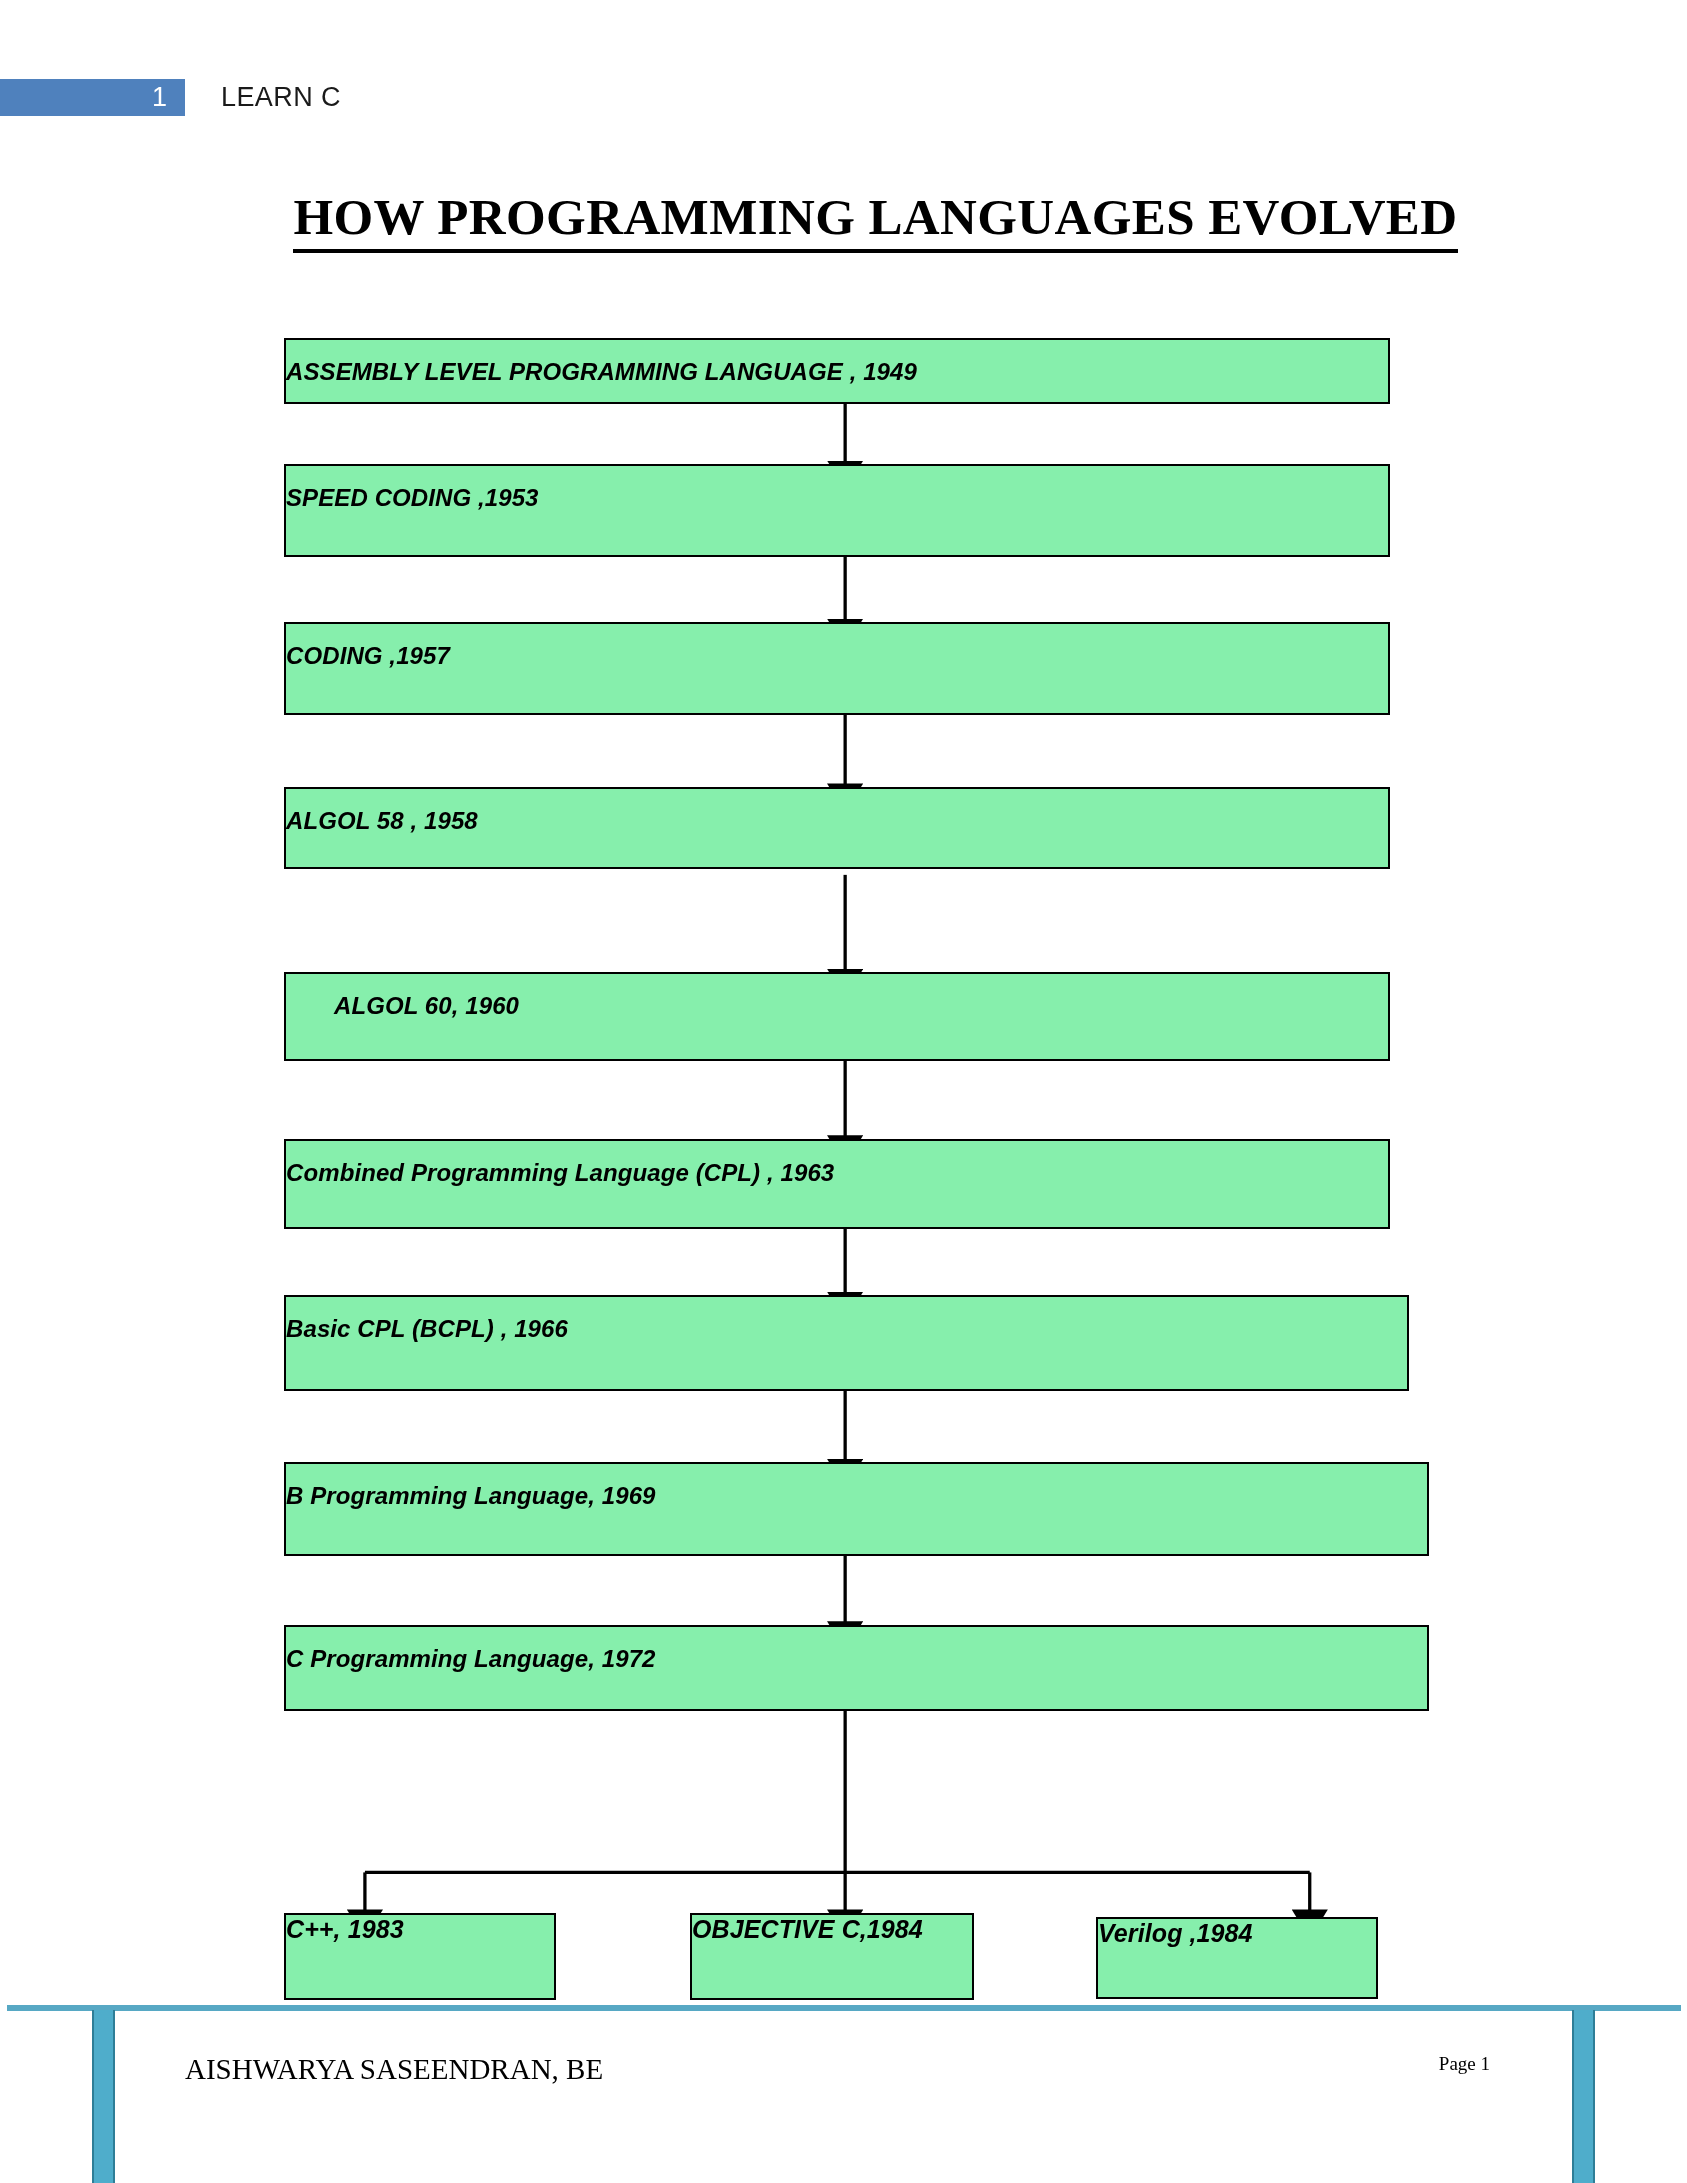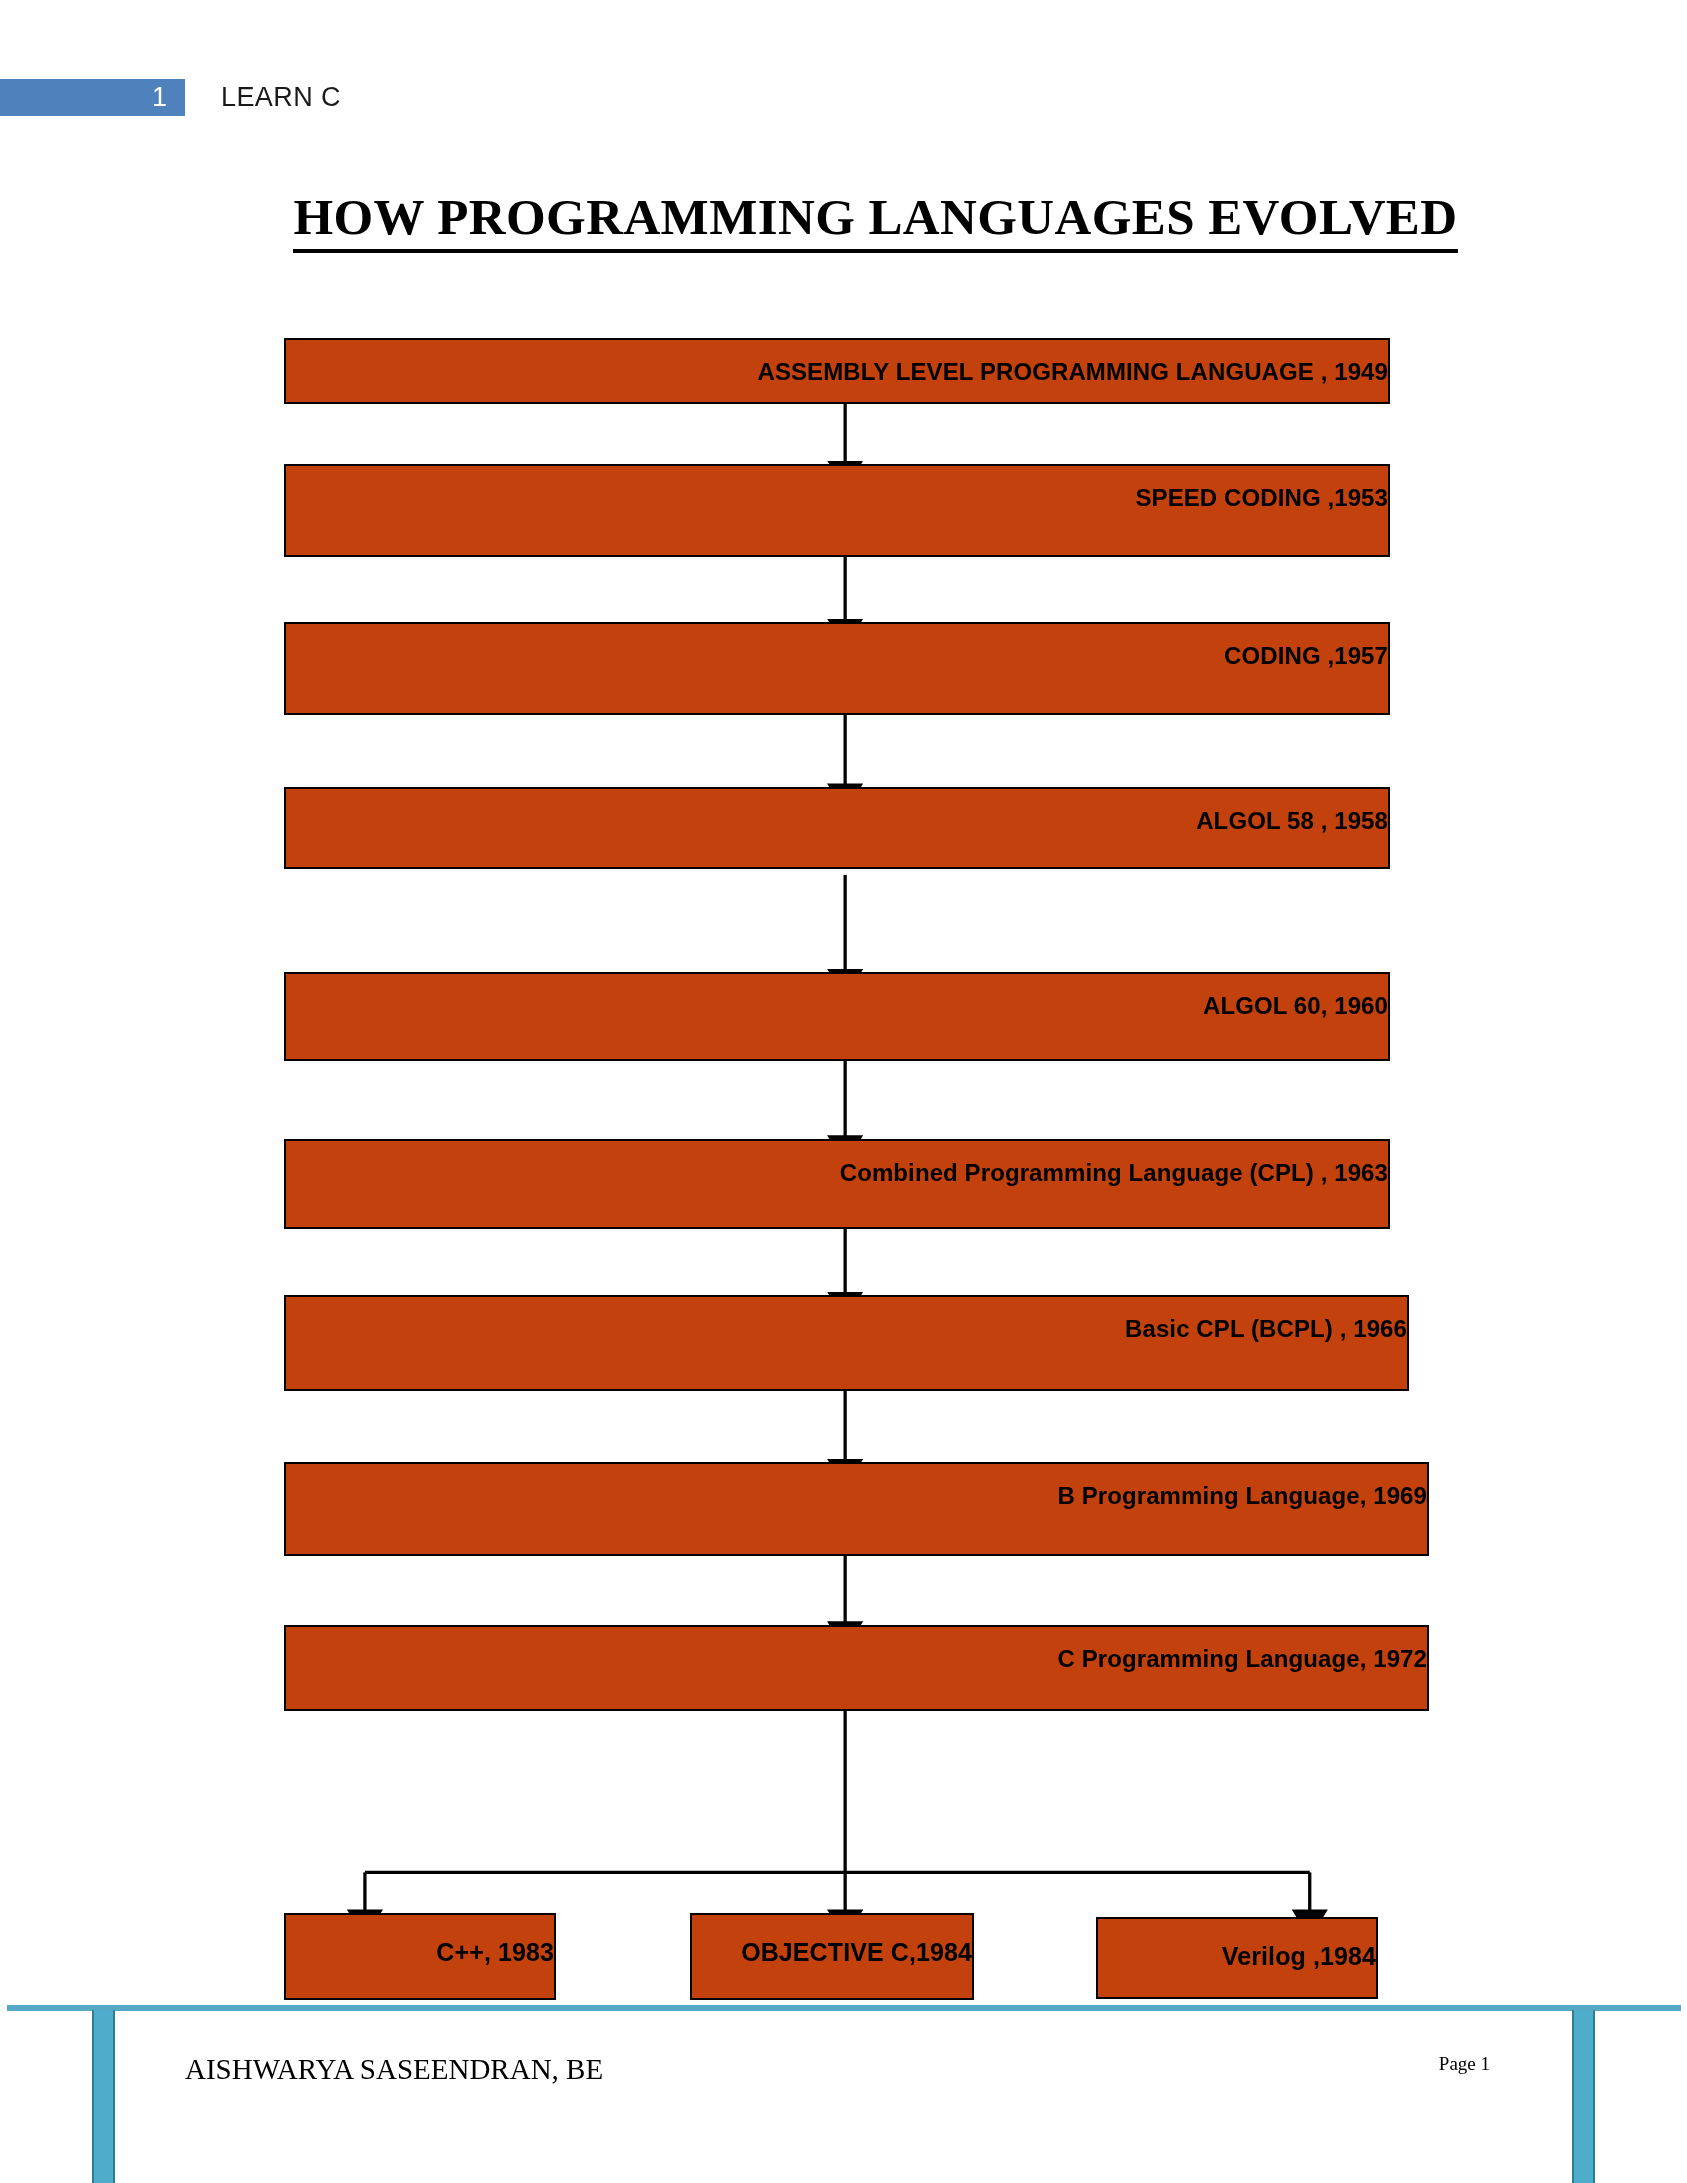--- a/index.html
+++ b/index.html
@@ -43,35 +43,36 @@
   }
 
   
   .chart{position:absolute;left:0;top:0;width:1687px;height:2183px;pointer-events:none;}
   .chart svg{display:block;}
 
   .node{
     position:absolute;
     box-sizing:border-box;
     border:2.5px solid #000;
-    background:#c2410c;
+    background:#86efac;
     display:flex;
     align-items:flex-start;
-    justify-content:flex-end;
+    justify-content:flex-start;
+    font-style:italic;
   }
   .node .lbl{
     font-weight:700;
     font-size:24px;
     color:#000;
     letter-spacing:0.1px;
     white-space:nowrap;
   }
   .node.wide .lbl{padding-top:18px;}
   .node.leaf{align-items:flex-start;}
-  .node.leaf .lbl{padding-top:23px;font-size:25px;}
+  .node.leaf .lbl{font-size:25px;}
 
   
   .footer{position:absolute;left:0;top:2005px;width:100%;height:178px;padding-left:7px;}
   .ft-rule{
     position:absolute;left:6.6px;top:0;width:1674px;height:5.8px;
     background:#57A8C4;
   }
   .ft-bar-l{
     position:absolute;left:92px;top:5px;width:23px;height:173px;
     background:#4FADCB;border-left:2.5px solid #2E7E97;border-right:2.5px solid #2E7E97;

